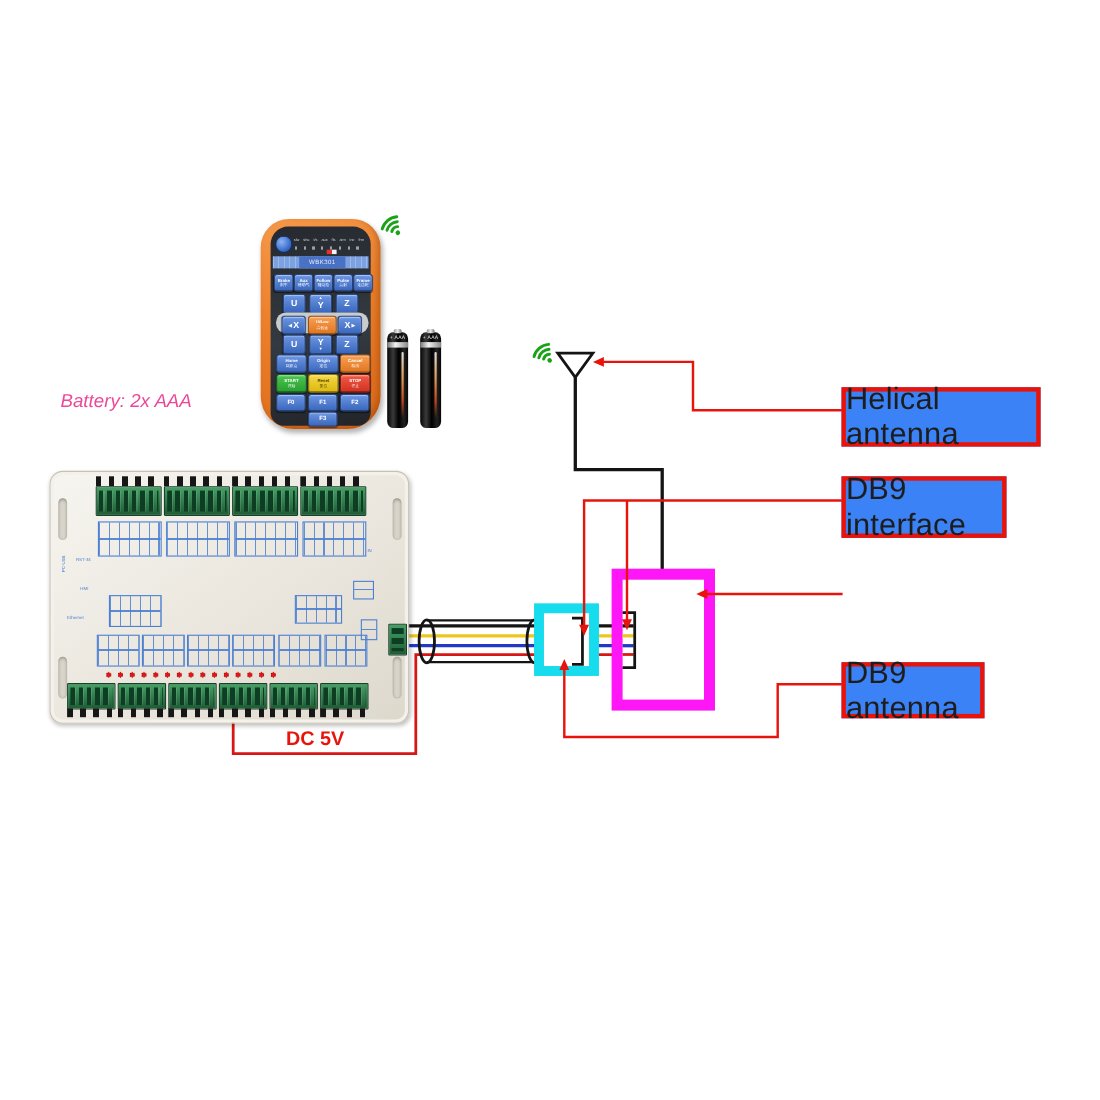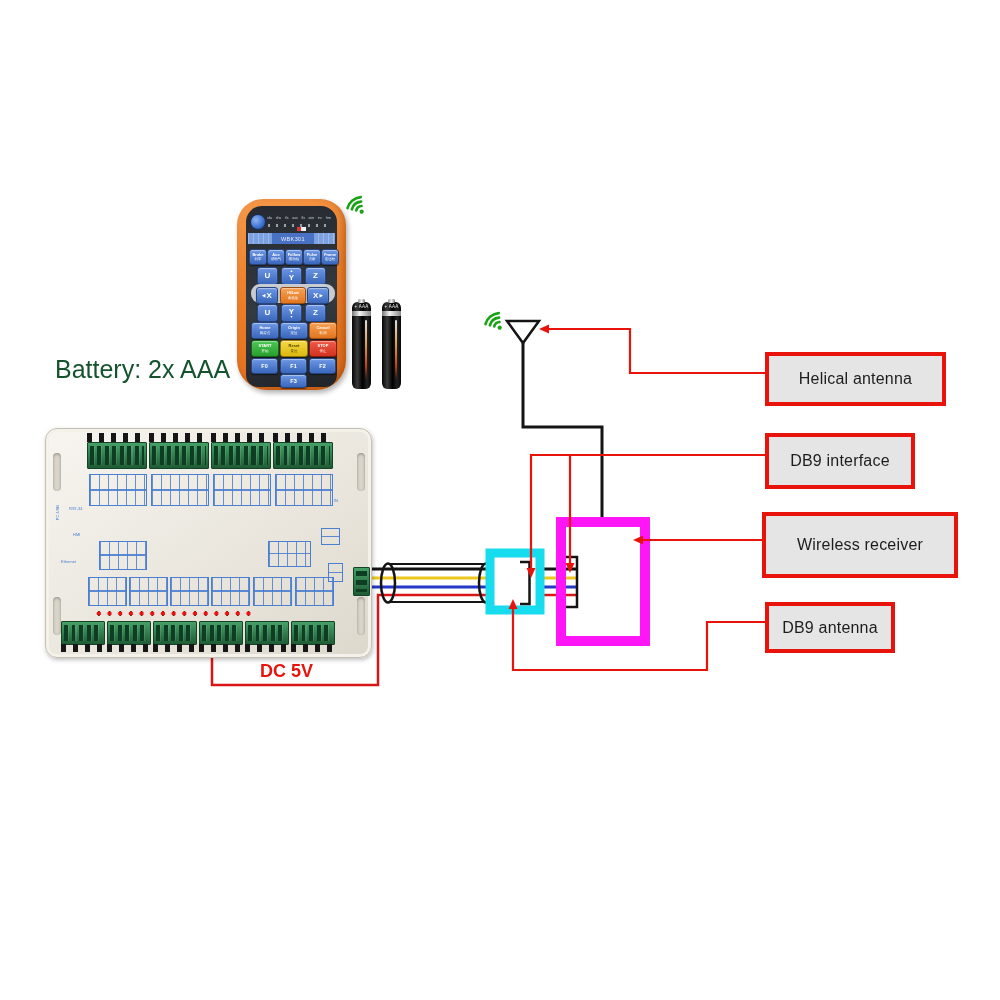--- a/index.html
+++ b/index.html
@@ -7,25 +7,25 @@
   svg.layer{position:absolute;left:0;top:0;width:1000px;height:1000px;}
 
   
   .st-red{stroke:var(--annotation_red);stroke-width:2.2;fill:none;}
   .fl-red{fill:var(--annotation_red);stroke:none;}
   .st-blk{stroke:#141414;fill:none;}
   .wifi{stroke:var(--wifi_green);stroke-width:2.7;fill:none;stroke-linecap:round;}
   .wifi-dot{fill:var(--wifi_green);stroke:none;}
 
   
-  .callout{position:absolute;border:4px solid var(--annotation_red);background:#e5e5e5;
+  .callout{position:absolute;border:4px solid var(--annotation_red);background:#3b82f6;
     display:flex;align-items:center;justify-content:center;
-    font-size:16px;color:#1d1d1d;letter-spacing:.2px;}
-
-  .caption{position:absolute;color:#14532d;font-size:25px;}
+    font-size:28px;color:#1d1d1d;letter-spacing:.2px;}
+
+  .caption{position:absolute;color:#ec4899;font-size:17px;font-style:italic;}
   .dc-label{position:absolute;color:var(--annotation_red);font-size:18px;font-weight:600;}
 
   
   .board{position:absolute;left:45px;top:428px;width:325px;height:228px;border-radius:12px;
     background:linear-gradient(145deg,#f7f5f0,#e9e5dc 60%,#ddd8cc);
     border:1px solid #c6c1b4;box-shadow:1px 2px 4px rgba(0,0,0,.25), inset 0 0 0 3px #f3f1ea;}
   .slot{position:absolute;width:8px;height:38px;background:#d9d5ca;border-radius:4px;
     box-shadow:inset 0 1px 3px rgba(0,0,0,.35);}
   .term{position:absolute;background:linear-gradient(#46a066,#1f5c35);border:1px solid #14432a;border-radius:1px;}
   .term::before{content:"";position:absolute;left:2px;right:2px;top:3px;bottom:3px;
@@ -332,16 +332,15 @@
     <div class="blabel">+ AAA</div>
     <div class="band"></div>
     <div class="streak"></div>
   </div>
 
   <div class="caption" style="left:55px;top:355px;">Battery: 2x AAA</div>
   <div class="dc-label" style="left:260px;top:661px;width:80px;text-align:left;">DC 5V</div>
 
   <div class="callout" style="left:765px;top:352px;width:173px;height:46px;">Helical antenna</div>
   <div class="callout" style="left:765px;top:433px;width:142px;height:48px;">DB9 interface</div>
-  <div class="callout" style="left:762px;top:512px;width:188px;height:58px;">Wireless receiver</div>
   <div class="callout" style="left:765px;top:602px;width:122px;height:43px;">DB9 antenna</div>
 
 </div>
 
 </body></html>

